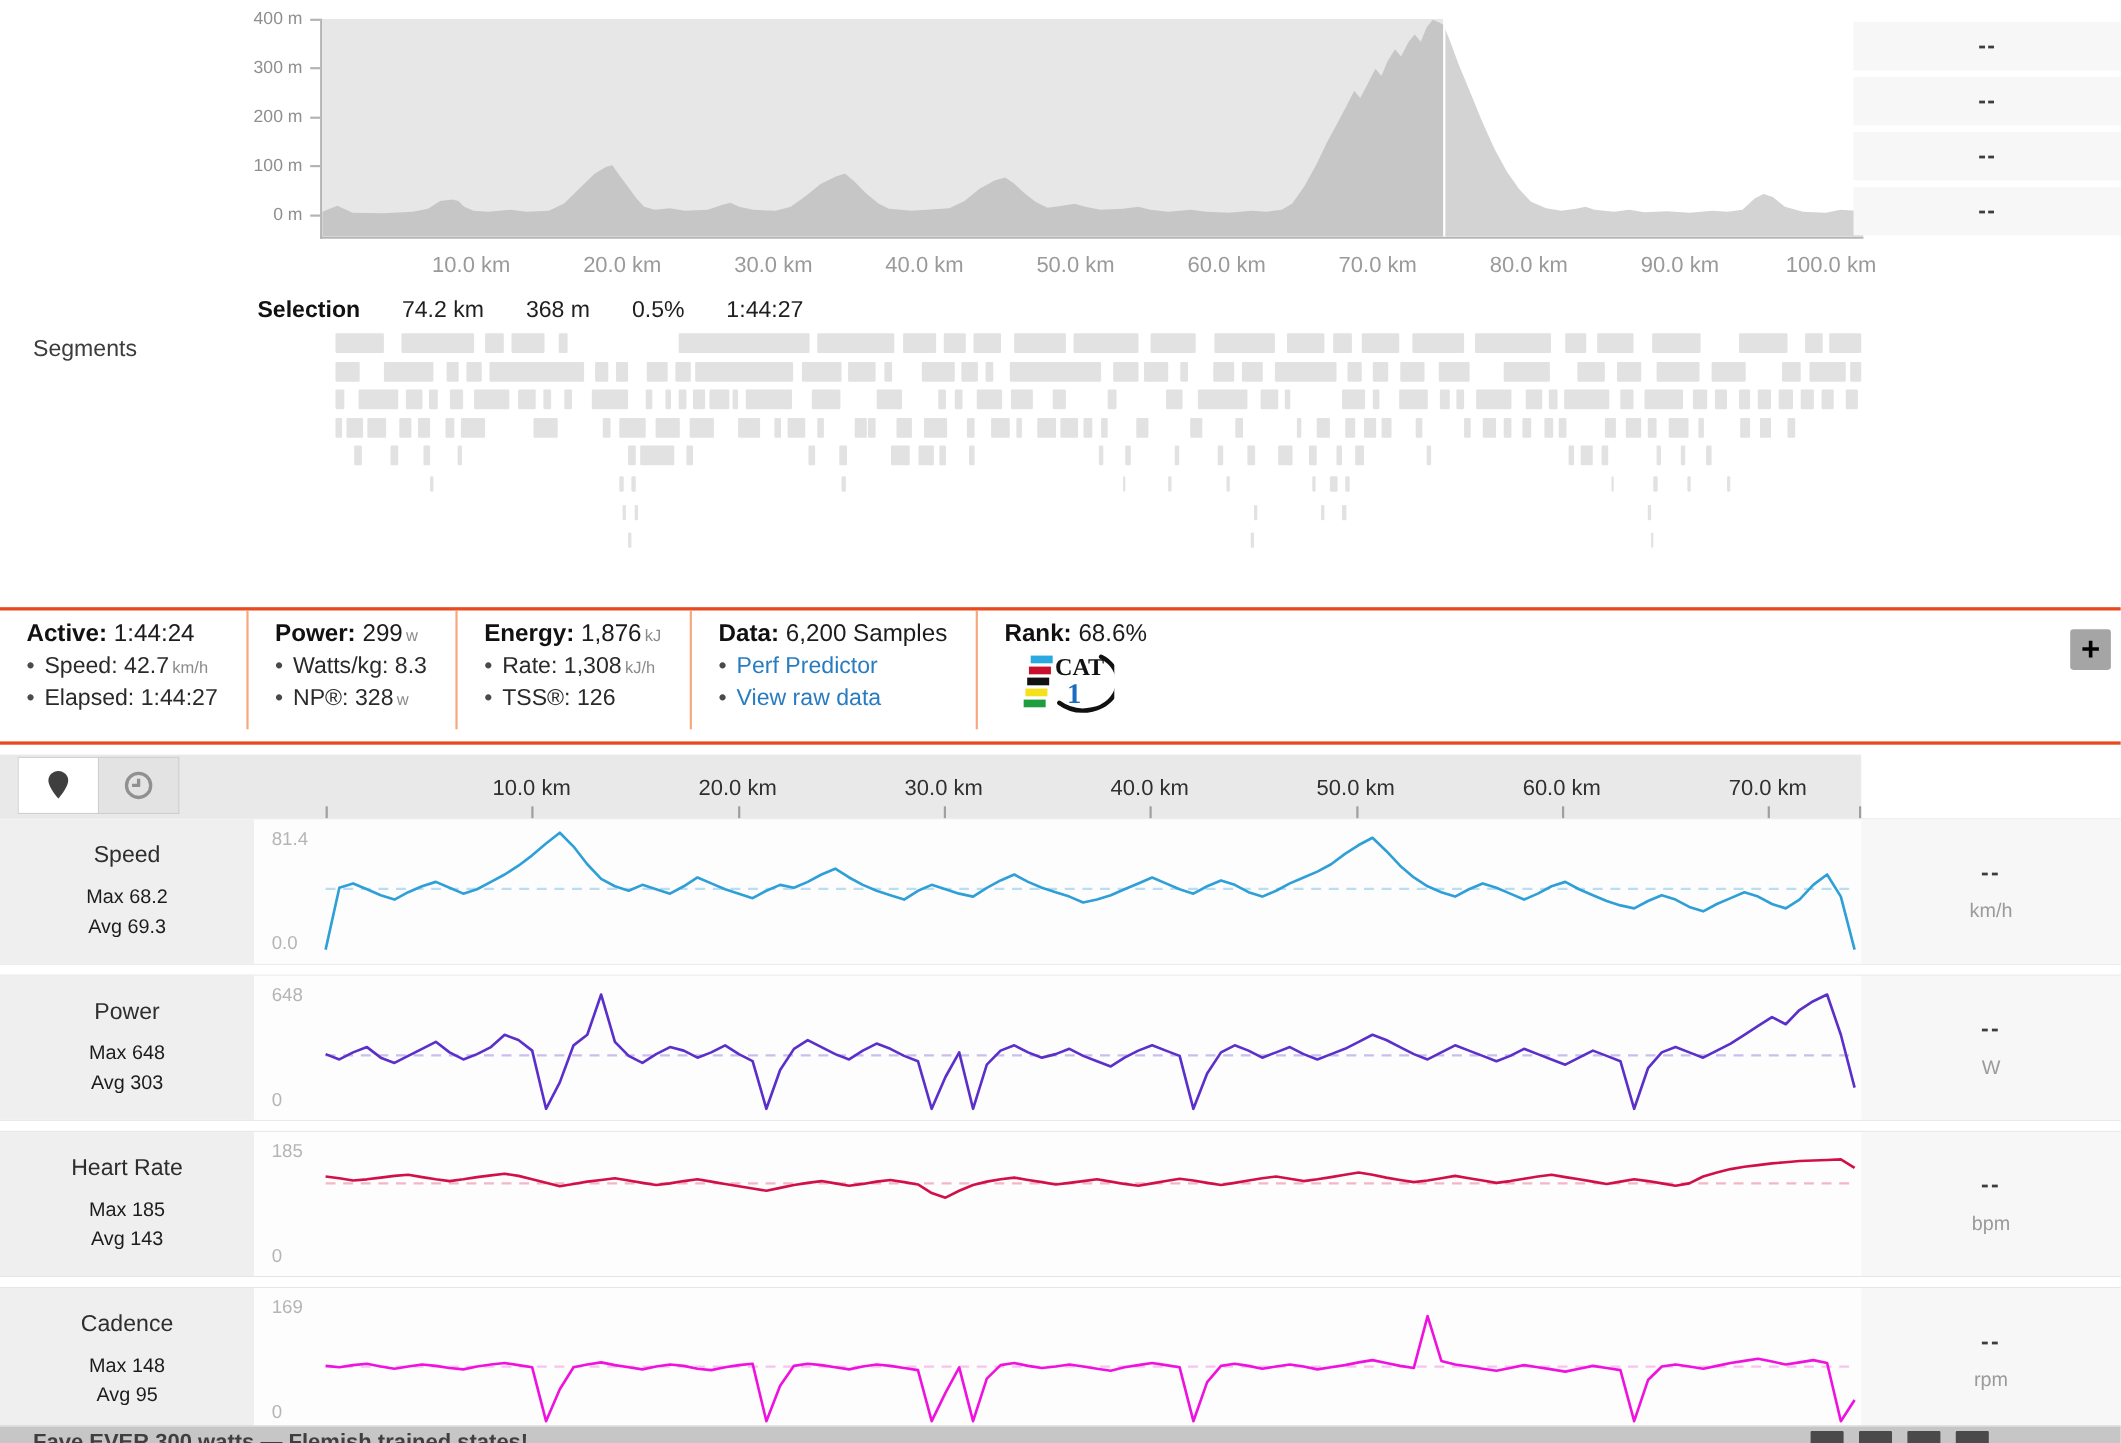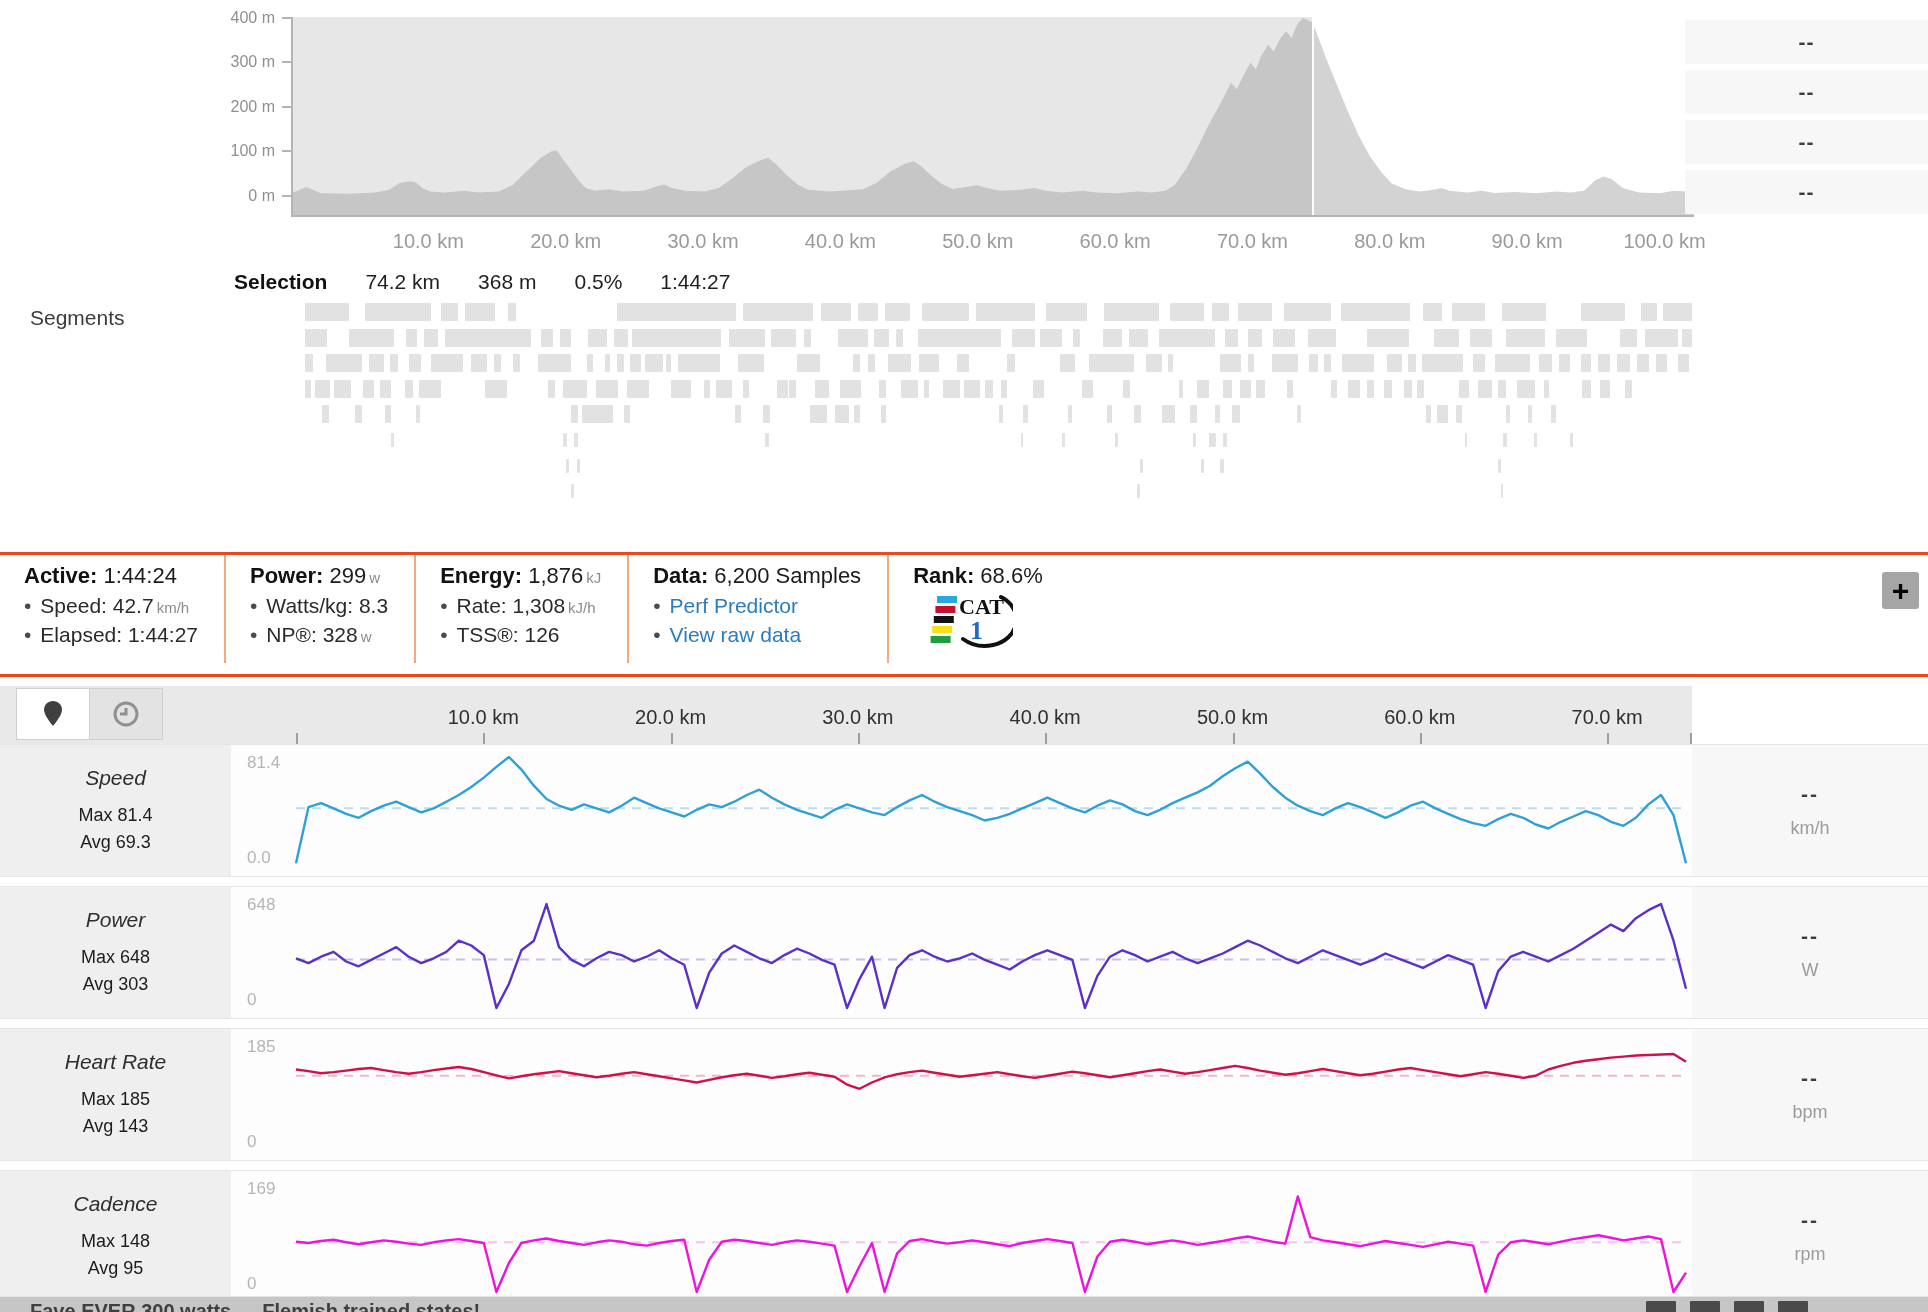--- a/index.html
+++ b/index.html
@@ -53,21 +53,21 @@
   .gbtn.active{background:#fff;}
   .gbtn.inactive{background:#e3e3e3;border-left:none;}
   .gx-label{position:absolute;bottom:15px;transform:translateX(-50%);
     font-size:20px;color:#2f2f2f;white-space:nowrap;}
   .gx-tick{position:absolute;bottom:0;width:2px;height:11px;background:#9f9f9f;}
   .graph-rows{position:absolute;left:0;top:744px;width:1928px;}
   .grow{height:131px;margin-bottom:9px;display:flex;
     border-top:1px solid #e6e6e6;border-bottom:1px solid #e6e6e6;box-sizing:content-box;}
   .glabel{width:231px;flex:none;background:#efefef;display:flex;flex-direction:column;
     align-items:center;justify-content:center;}
-  .gtitle{font-size:21px;color:#2e2e2e;margin-bottom:12px;font-style:italic;}
+  .gtitle{font-size:21px;color:#2e2e2e;margin-bottom:12px;}
   .gstat{font-size:18px;color:#1c1c1c;line-height:27px;}
   .gchart{position:relative;width:1461px;flex:none;background:#fdfdfd;}
   .gchart svg{position:absolute;left:0;top:0;width:100%;height:100%;}
   .gmax{position:absolute;left:16px;top:8px;font-size:17px;color:#b5b5b5;}
   .gmin{position:absolute;left:16px;bottom:8px;font-size:17px;color:#b5b5b5;}
   .gright{width:236px;flex:none;background:#f7f7f7;display:flex;flex-direction:column;
     align-items:center;justify-content:center;}
   .gdash{font-size:21px;font-weight:700;color:#3d3d3d;letter-spacing:2px;}
   .gunit{font-size:18px;color:#9b9b9b;margin-top:12px;}
   
@@ -412,21 +412,21 @@
     <div class="gx-tick" style="left: 1419.8px;"></div>
     <div class="gx-label" style="left: 1607.1px;">70.0 km</div>
     <div class="gx-tick" style="left: 1607.1px;"></div>
     <div class="gx-tick" style="left: 296px;"></div>
     <div class="gx-tick" style="left: 1690px;"></div>
   </div>
 <div class="graph-rows" id="graphRows">
     <div class="grow">
       <div class="glabel">
         <div class="gtitle">Speed</div>
-        <div class="gstat">Max 81.4</div>
+        <div class="gstat">Max 68.2</div>
         <div class="gstat">Avg 69.3</div>
       </div>
       <div class="gchart">
         <div class="gmax">81.4</div>
         <div class="gmin">0.0</div>
         <svg viewBox="0 0 1461 131" preserveAspectRatio="none">
           <line x1="65" x2="1455" y1="63.152334152334156" y2="63.152334152334156" stroke="#b9ddf2" stroke-width="2" stroke-dasharray="9 7"></line>
           <polyline points="65.0,118.3 77.5,62.1 90.0,58.1 102.6,63.4 115.1,68.8 127.6,72.8 140.1,66.1 152.7,60.7 165.2,56.7 177.7,62.1 190.2,67.4 202.7,63.4 215.3,56.7 227.8,50.0 240.3,42.0 252.8,32.6 265.4,21.9 277.9,12.0 290.4,24.6 302.9,40.7 315.5,54.0 328.0,60.7 340.5,64.8 353.0,59.4 365.5,63.4 378.1,67.4 390.6,60.7 403.1,52.7 415.6,58.1 428.2,63.4 440.7,67.4 453.2,71.5 465.7,64.8 478.2,59.4 490.8,62.1 503.3,56.7 515.8,50.0 528.3,44.7 540.9,52.7 553.4,59.4 565.9,64.8 578.4,68.8 590.9,72.8 603.5,64.8 616.0,59.4 628.5,63.4 641.0,67.4 653.6,70.1 666.1,62.1 678.6,55.4 691.1,50.0 703.6,56.7 716.2,62.1 728.7,66.1 741.2,70.1 753.7,75.5 766.3,72.8 778.8,68.8 791.3,63.4 803.8,58.1 816.4,52.7 828.9,58.1 841.4,63.4 853.9,67.4 866.4,60.7 879.0,55.4 891.5,59.4 904.0,66.1 916.5,70.1 929.1,64.8 941.6,58.1 954.1,52.7 966.6,47.4 979.1,40.7 991.7,31.3 1004.2,23.2 1016.7,16.6 1029.2,28.6 1041.8,42.0 1054.3,52.7 1066.8,60.7 1079.3,66.1 1091.8,70.1 1104.4,63.4 1116.9,58.1 1129.4,62.1 1141.9,67.4 1154.5,72.8 1167.0,67.4 1179.5,60.7 1192.0,56.7 1204.5,63.4 1217.1,68.8 1229.6,74.1 1242.1,78.1 1254.6,80.8 1267.2,74.1 1279.7,68.8 1292.2,72.8 1304.7,79.5 1317.3,83.5 1329.8,76.8 1342.3,71.5 1354.8,66.1 1367.3,70.1 1379.9,76.8 1392.4,80.8 1404.9,72.8 1417.4,59.4 1430.0,50.0 1442.5,70.1 1455.0,118.3 " fill="none" stroke="#2f9fd8" stroke-width="2.4" stroke-linejoin="round"></polyline>
         </svg>
       </div>

